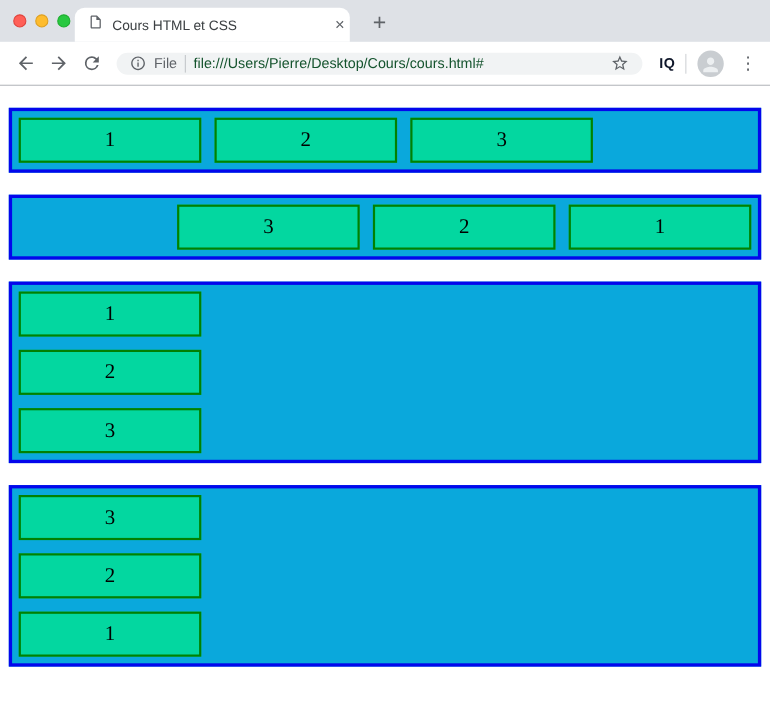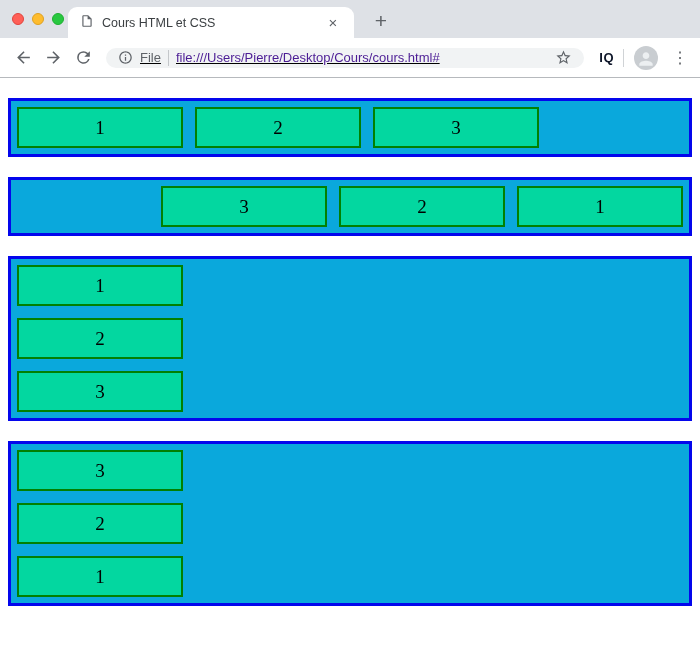--- a/index.html
+++ b/index.html
@@ -20,25 +20,25 @@
     align-items: flex-end;
   }
   .traffic { position: absolute; left: 12px; top: 13px; display: flex; gap: 8px; }
   .dot { width: 12px; height: 12px; border-radius: 50%; display: inline-block; }
   .dot.red    { background: #ff5f57; border: 0.5px solid #e0443e; }
   .dot.yellow { background: #febc2e; border: 0.5px solid #dea123; }
   .dot.green  { background: #28c840; border: 0.5px solid #1faf31; }
 
   .tab {
     margin-left: 68px;
-    width: 286px; height: 31px;
+    width: 250px; height: 31px;
     background: #fff;
     border-radius: 9px 9px 0 0;
     display: flex; align-items: center;
-    padding: 0 12px 0 12px; gap: 8px;
+    padding: 0 0 0 12px; gap: 8px;
   }
   .tab-doc-icon { flex: 0 0 auto; }
   .tab-title {
     flex: 1;
     font-size: 12.5px; color: #3c4043;
     white-space: nowrap; overflow: hidden; text-overflow: ellipsis;
   }
   .tab-close {
     flex: 0 0 auto;
     font-size: 15px; color: #5f6368;
@@ -67,27 +67,26 @@
   .nav-btn svg { width: 19px; height: 19px; fill: #5f6368; }
   .omnibox {
     flex: 1 1 auto; min-width: 0;
     height: 20px;
     background: #f1f3f4;
     border-radius: 14px;
     display: flex; align-items: center;
     margin: 0 6px 0 8px;
     padding: 0 10px 0 12px;
     gap: 7px;
-    text-decoration: underline;
   }
   .omnibox svg { flex: 0 0 auto; }
   .scheme-label { font-size: 13px; color: #5f6368; flex: 0 0 auto; }
   .omni-divider { width: 1px; height: 16px; background: #c4c7ca; flex: 0 0 auto; }
   .url-text {
-    font-size: 13px; color: #4c1d95;
+    font-size: 13px; color: #14532d;
     white-space: nowrap; overflow: hidden;
     flex: 1 1 auto; min-width: 0;
   }
   .star-btn { width: 22px; height: 22px; display: flex; align-items: center; justify-content: center; flex: 0 0 auto; }
   .star-btn svg { width: 17px; height: 17px; fill: #5f6368; }
   .ext-iq {
     font-size: 13px; font-weight: 700; color: #0f172a;
     letter-spacing: 0.5px; padding: 0 9px; flex: 0 0 auto;
   }
   .right-divider { width: 1px; height: 18px; background: #d0d3d6; flex: 0 0 auto; }

